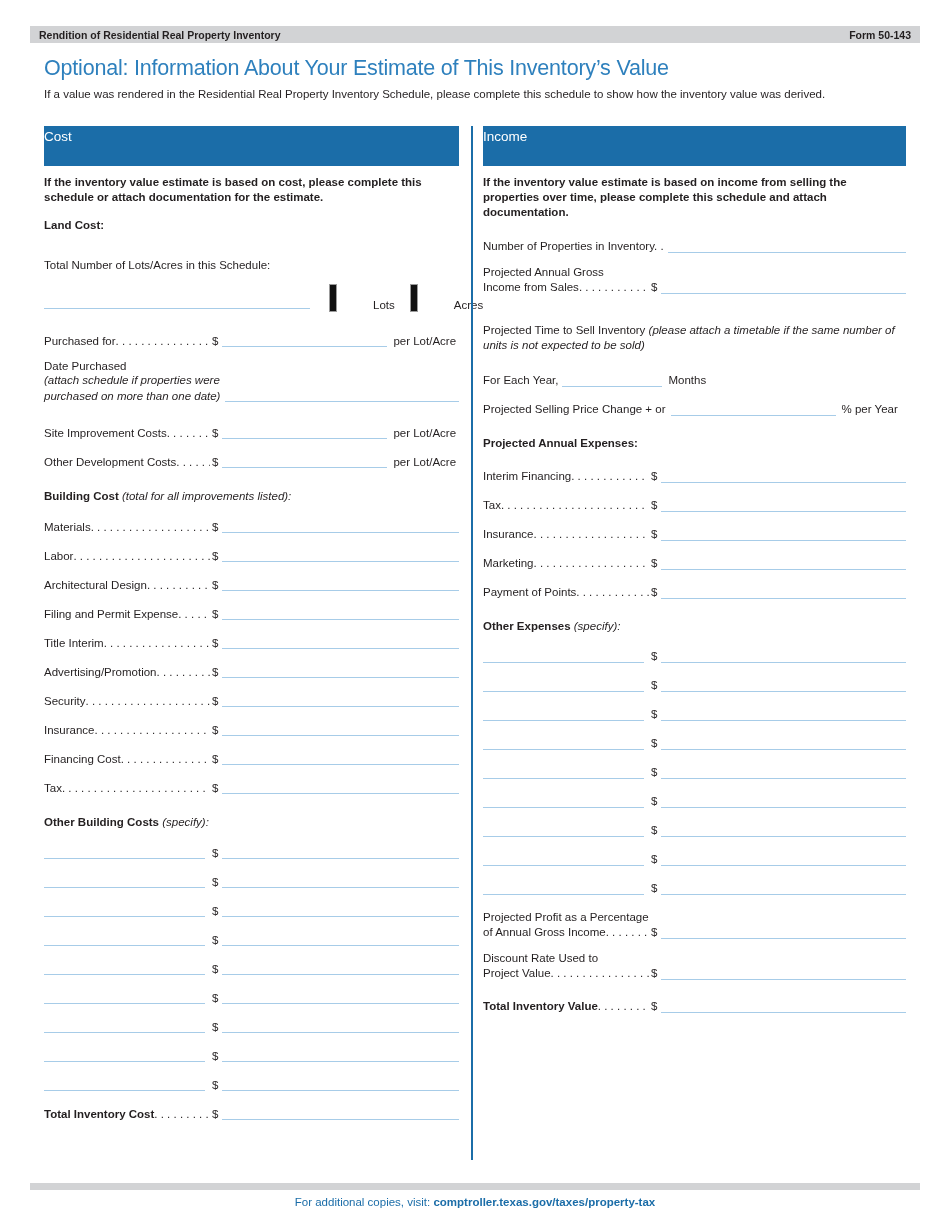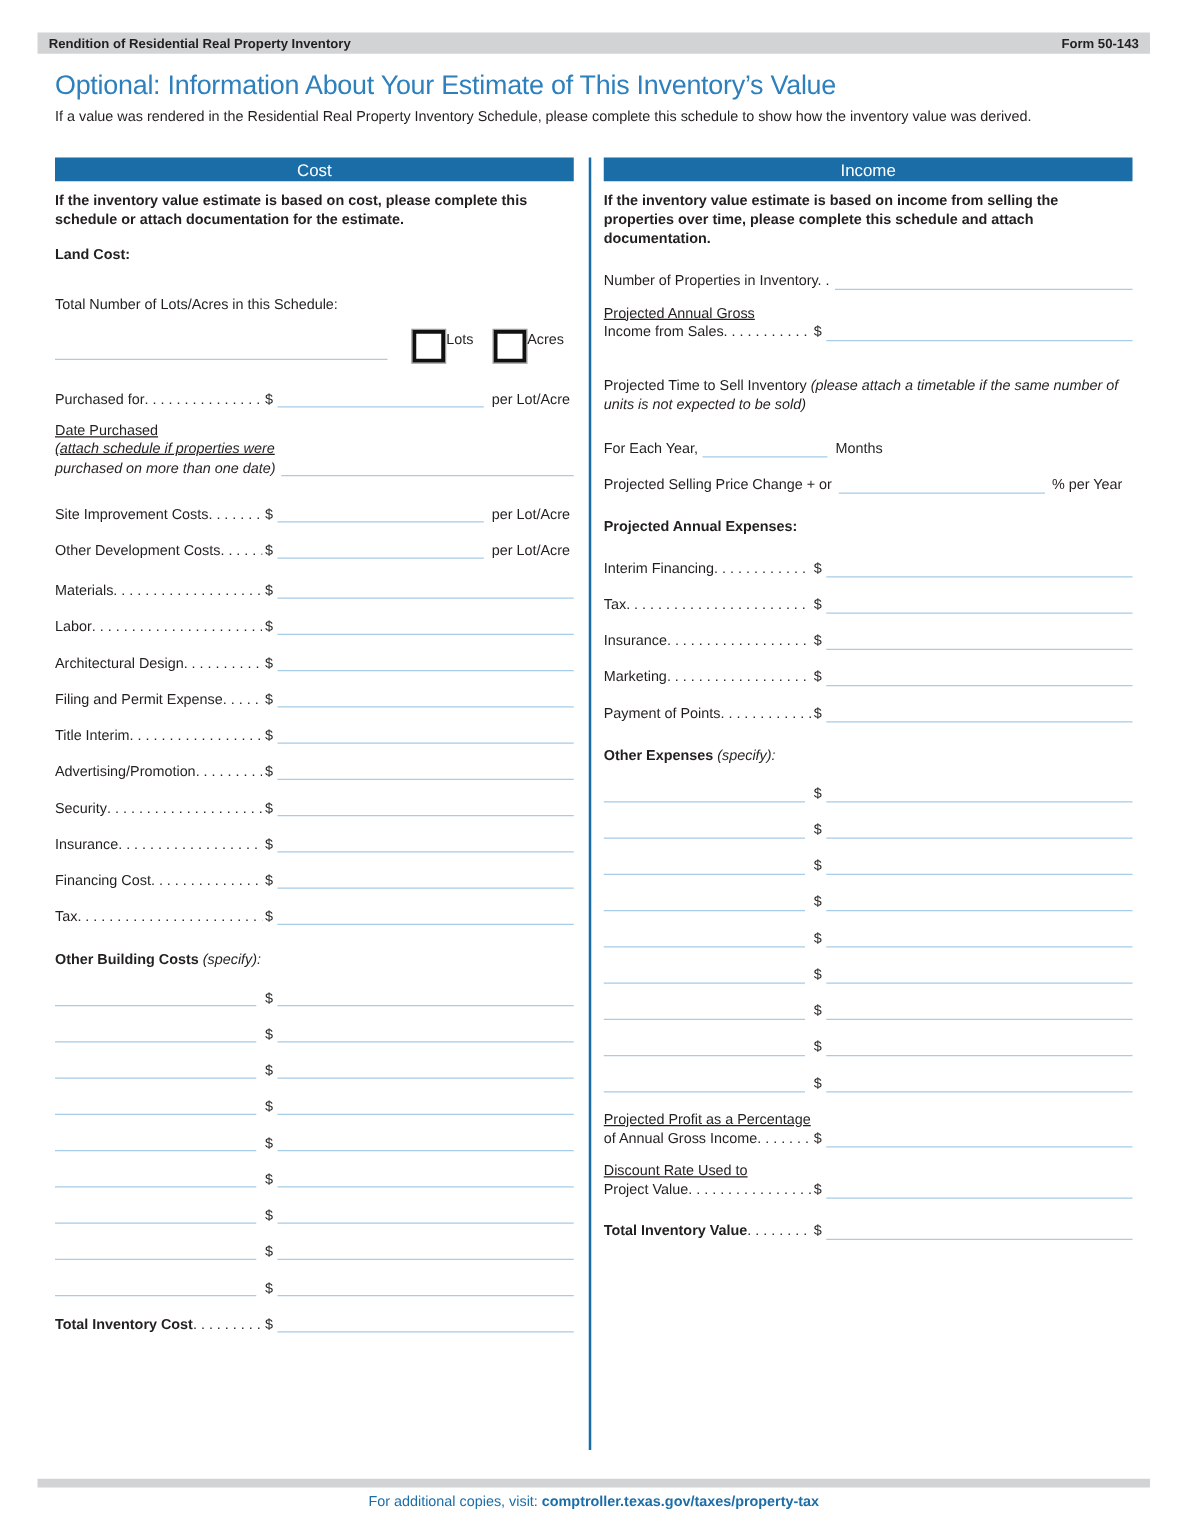--- a/index.html
+++ b/index.html
@@ -36,27 +36,26 @@
   .columns {
     margin: 26px 44px 0;
     display: flex;
     min-height: 1034px;
     align-items: stretch;
   }
   .col-left  { width: 415px; flex: 0 0 415px; }
   .divider   { flex: 0 0 2px; background: #1b6da8; margin-left: 12px; margin-right: 10px; }
   .col-right { flex: 1; }
   .section-header {
-    height: 19px;
+    height: 40px;
     background: #1b6da8;
     color: #ffffff;
     font-size: 13.5px;
     line-height: 22px;
     padding-left: 0;
-    text-align: center;
   }
   .instructions {
     margin-top: 9px;
     font-size: 11.5px; font-weight: bold;
     line-height: 1.32;
   }
   .sub-heading {
     font-size: 11.5px; font-weight: bold;
     margin-top: 14px;
   }
@@ -76,36 +75,36 @@
   .dots { flex: 1; overflow: hidden; white-space: nowrap; }
   .dots::after { content: " . . . . . . . . . . . . . . . . . . . . . . . . . . . . . . . . . . . . . ."; }
   .cur  { flex: 0 0 auto; padding: 0 4px 0 2px; }
   .wline { flex: 1; border-bottom: 1px solid #a7cce8; height: 13px; }
   .wline.fx165 { flex: 0 0 165px; }
   .wline.fx100 { flex: 0 0 100px; margin-left: 4px; }
   .suffix { margin-left: 6px; white-space: nowrap; }
   .blank { flex: 0 0 161px; border-bottom: 1px solid #a7cce8; height: 13px; margin-right: 5px; }
   
   .mrow { margin-top: 12px; font-size: 11.5px; }
-  .mrow .line1 { margin-bottom: 2px; text-decoration: underline; }
+  .mrow .line1 { margin-bottom: 2px; }
   
   .check-row {
     display: flex; align-items: flex-end;
     margin-top: 14px; font-size: 11.5px;
   }
   .check-row .wline { flex: 0 0 266px; margin-bottom: 2px; }
   .checkbox {
     width: 26px; height: 26px;
     border: 3px solid #111111;
     background: #ffffff;
     box-shadow: 0 0 0 1px #9b9b9b;
     display: inline-block;
     margin-left: 20px;
   }
-  .checkbox + .cb-label { margin-left: 1px; margin-bottom: 12px; }
+  .checkbox + .cb-label { margin-left: 1px; margin-bottom: 0; padding-left: 36px; }
   .cb-label { white-space: nowrap; }
   
   .footer-bar {
     position: absolute;
     left: 30px; right: 30px; top: 1183px;
     height: 7px;
     background: #d2d3d5;
   }
   .footer-text {
     position: absolute;
@@ -186,20 +185,24 @@
     <div class="drow">
       <span class="lead">
           <span class="lbl">Other Development Costs</span>
           <span class="dots"></span>
         </span>
       <span class="cur">$</span>
       <span class="wline fx165"></span>
       <span class="suffix">per Lot/Acre</span>
     </div>
 
+    <div class="sub-heading gap-xl">
+      <span>Building Cost</span>
+      <span class="note">(total for all improvements listed):</span>
+    </div>
 
     <div class="drow" style="margin-top:17px">
       <span class="lead">
           <span class="lbl">Materials</span>
           <span class="dots"></span>
         </span>
       <span class="cur">$</span>
       <span class="wline"></span>
     </div>
     <div class="drow">

